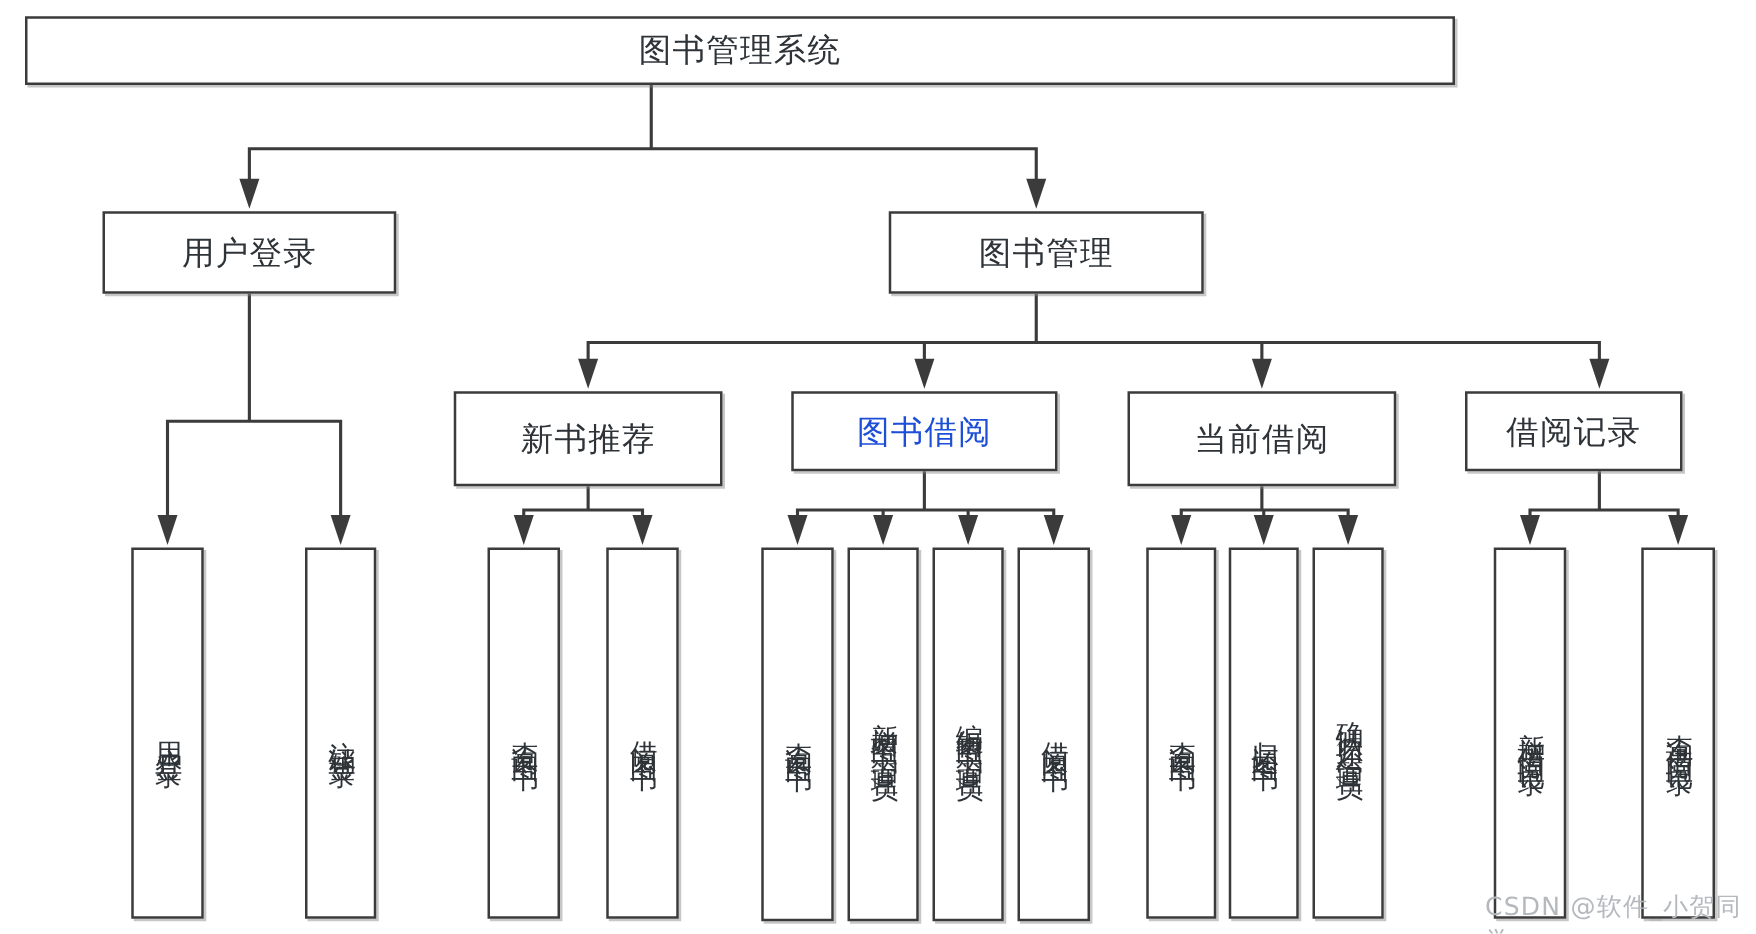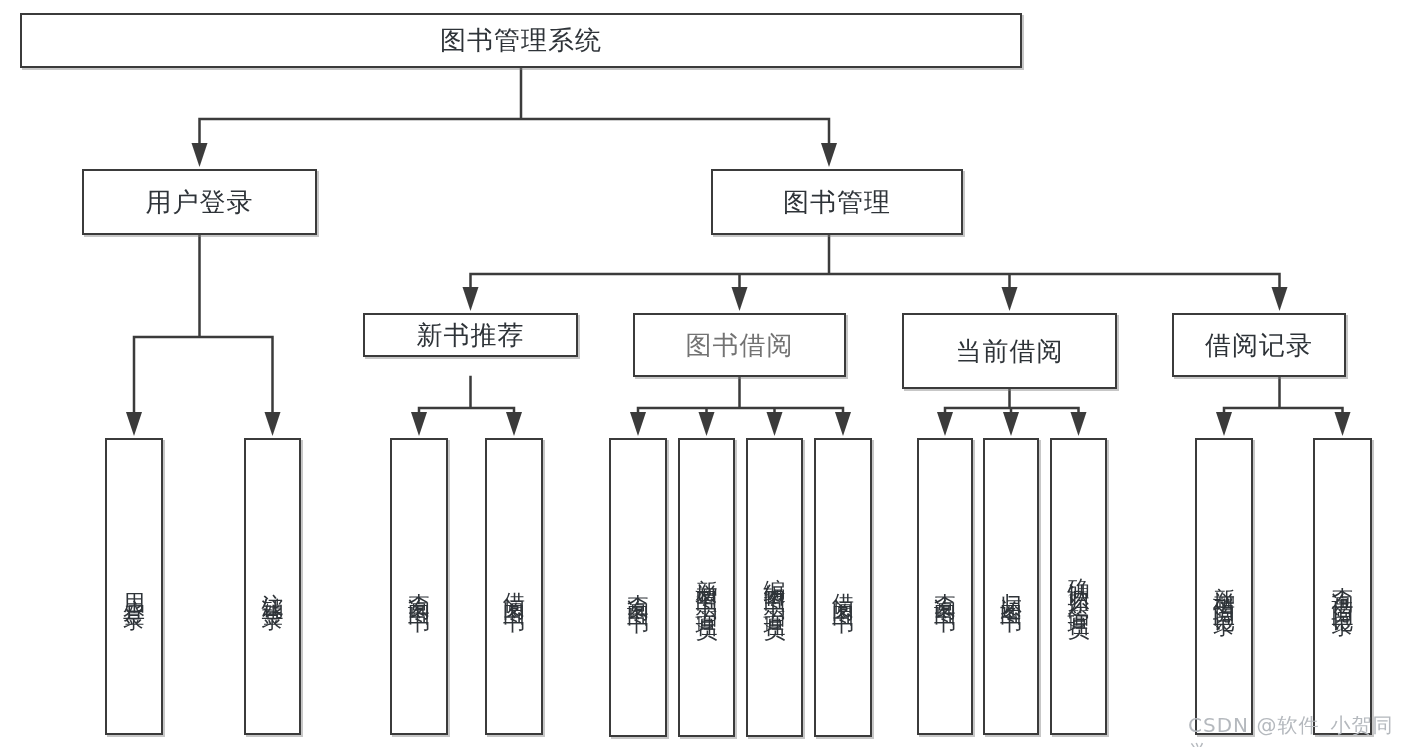--- a/index.html
+++ b/index.html
@@ -81,25 +81,25 @@
       <polygon points="835,412 851,412 843,436" fill="#3b3b3b"></polygon>
       <path d="M1009.5 377 V408 M945 408 H1078.5 M945 408 V412 M1011 408 V412 M1078.5 408 V412" fill="none" stroke="#3b3b3b" stroke-width="2.5" stroke-linecap="square"></path>
       <polygon points="937,412 953,412 945,436" fill="#3b3b3b"></polygon>
       <polygon points="1003,412 1019,412 1011,436" fill="#3b3b3b"></polygon>
       <polygon points="1070.5,412 1086.5,412 1078.5,436" fill="#3b3b3b"></polygon>
       <path d="M1279.5 377 V408 M1224 408 H1342.5 M1224 408 V412 M1342.5 408 V412" fill="none" stroke="#3b3b3b" stroke-width="2.5" stroke-linecap="square"></path>
       <polygon points="1216,412 1232,412 1224,436" fill="#3b3b3b"></polygon>
       <polygon points="1334.5,412 1350.5,412 1342.5,436" fill="#3b3b3b"></polygon>
     </svg>
   <div id="nodes">
-      <div class="node" style="left: 20px; top: 13px; width: 1002px; height: 55px; border-color: rgb(59, 59, 59); color: rgb(46, 51, 56);">图书管理系统</div>
+      <div class="node" style="left: 20px; top: 13px; width: 1144px; height: 55px; border-color: rgb(59, 59, 59); color: rgb(46, 51, 56);">图书管理系统</div>
       <div class="node" style="left: 82px; top: 169px; width: 235px; height: 66px; border-color: rgb(59, 59, 59); color: rgb(46, 51, 56);">用户登录</div>
       <div class="node" style="left: 711px; top: 169px; width: 252px; height: 66px; border-color: rgb(59, 59, 59); color: rgb(46, 51, 56);">图书管理</div>
-      <div class="node" style="left: 363px; top: 313px; width: 215px; height: 44px; border-color: rgb(59, 59, 59); color: rgb(46, 51, 56);">新书推荐</div>
-      <div class="node" style="left: 633px; top: 313px; width: 213px; height: 64px; border-color: rgb(59, 59, 59); color: #737373;">图书借阅</div>
+      <div class="node" style="left: 363px; top: 313px; width: 215px; height: 76px; border-color: rgb(59, 59, 59); color: rgb(46, 51, 56);">新书推荐</div>
+      <div class="node" style="left: 633px; top: 313px; width: 213px; height: 64px; border-color: rgb(59, 59, 59); color: #1d4ed8;">图书借阅</div>
       <div class="node" style="left: 902px; top: 313px; width: 215px; height: 76px; border-color: rgb(59, 59, 59); color: rgb(46, 51, 56);">当前借阅</div>
       <div class="node" style="left: 1172px; top: 313px; width: 174px; height: 64px; border-color: rgb(59, 59, 59); color: rgb(46, 51, 56);">借阅记录</div>
       <div class="node vertical" style="left: 105px; top: 438px; width: 58px; height: 297px; border-color: rgb(59, 59, 59); color: rgb(46, 51, 56);">用户登录</div>
       <div class="node vertical" style="left: 244px; top: 438px; width: 57px; height: 297px; border-color: rgb(59, 59, 59); color: rgb(46, 51, 56);">注销登录</div>
       <div class="node vertical" style="left: 390px; top: 438px; width: 58px; height: 297px; border-color: rgb(59, 59, 59); color: rgb(46, 51, 56);">查询图书</div>
       <div class="node vertical" style="left: 485px; top: 438px; width: 58px; height: 297px; border-color: rgb(59, 59, 59); color: rgb(46, 51, 56);">借阅图书</div>
       <div class="node vertical" style="left: 609px; top: 438px; width: 58px; height: 299px; border-color: rgb(59, 59, 59); color: rgb(46, 51, 56);">查询图书</div>
       <div class="node vertical" style="left: 678px; top: 438px; width: 57px; height: 299px; border-color: rgb(59, 59, 59); color: rgb(46, 51, 56);">新增图书（管理员）</div>
       <div class="node vertical" style="left: 746px; top: 438px; width: 57px; height: 299px; border-color: rgb(59, 59, 59); color: rgb(46, 51, 56);">编辑图书（管理员）</div>
       <div class="node vertical" style="left: 814px; top: 438px; width: 58px; height: 299px; border-color: rgb(59, 59, 59); color: rgb(46, 51, 56);">借阅图书</div>

